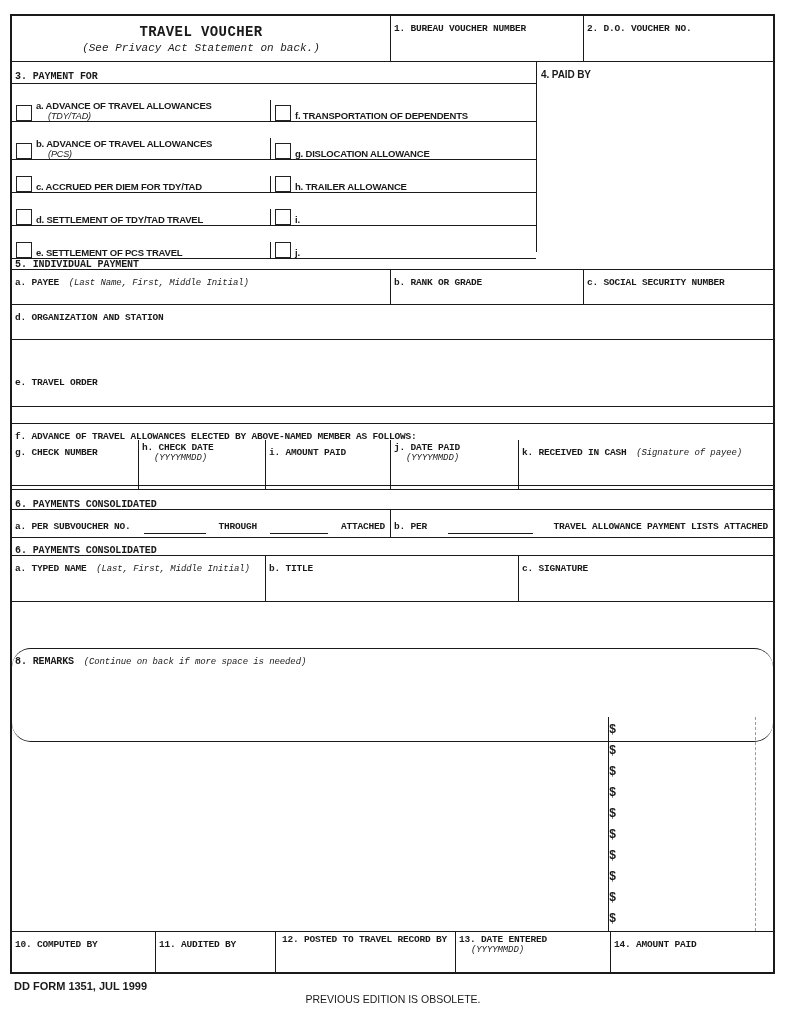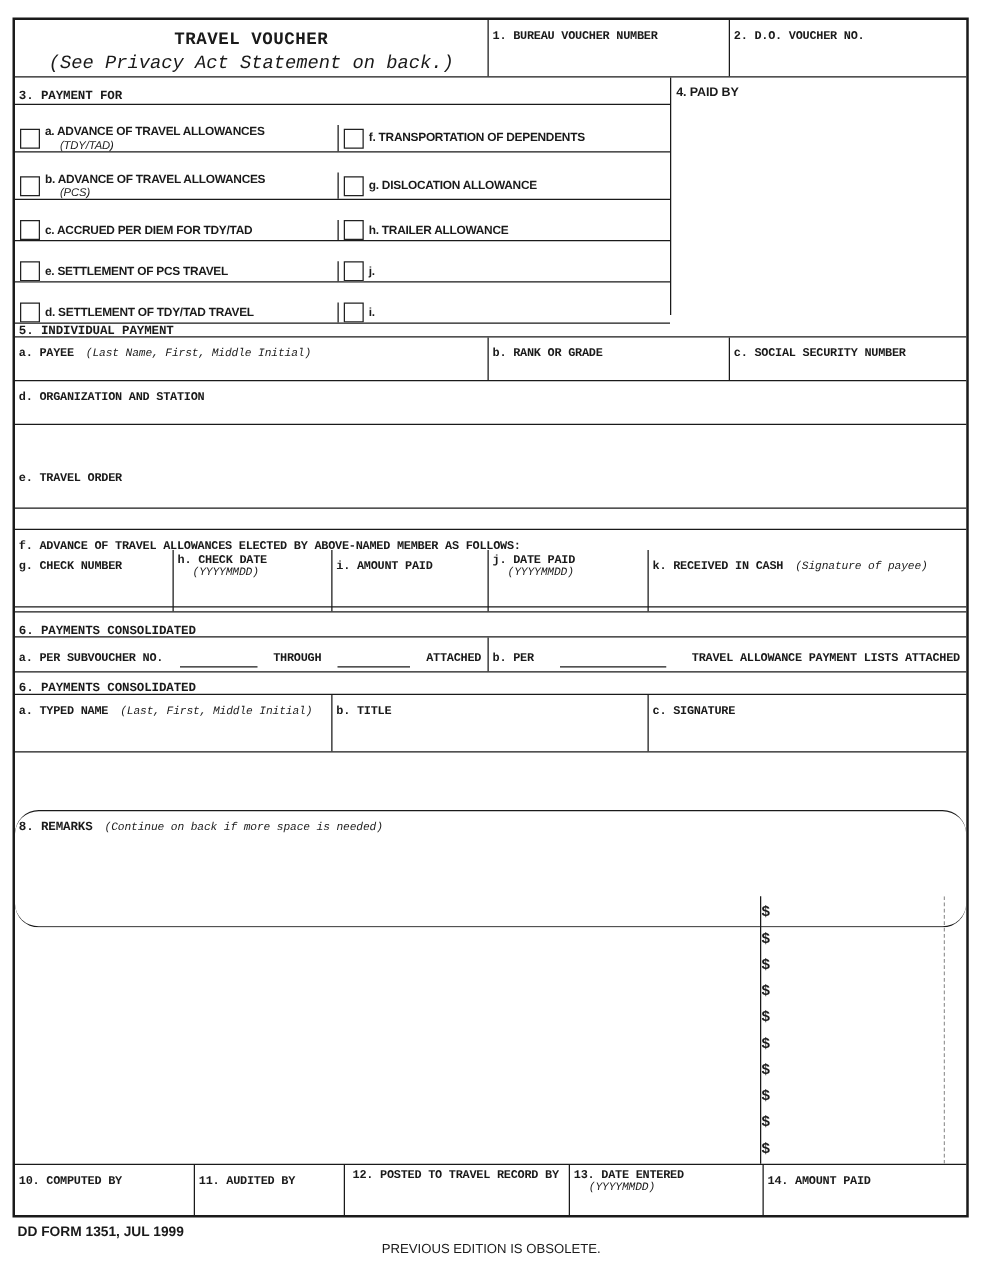--- a/index.html
+++ b/index.html
@@ -12,26 +12,26 @@
   .tt{ border-top:1px solid var(--line);margin-top:46px; }
   .cell{ position:relative; padding:2px 3px; overflow:hidden;font-family:Liberation Mono, monospace; }
   .cell + .cell{ border-left:1px solid var(--line); }
   .lbl{ font-size:9.5px; font-weight:bold; letter-spacing:-0.2px; line-height:11px; }
   .sec{ font-size:10px; font-weight:bold; letter-spacing:-0.1px; line-height:12px; }
   .hint{ font-size:9px; font-style:italic; font-weight:normal; letter-spacing:-0.1px; }
   .blk{ display:block; }
   .ind{ padding-left:12px; }
   .title-cell{ text-align:center; padding-top:8px; }
   .form-title{ font-size:14px; font-weight:bold; letter-spacing:0.4px; }
-  .form-subtitle{ font-size:15px; font-style:italic; margin-top:2px; }
+  .form-subtitle{ font-size:11px; font-style:italic; margin-top:2px; }
   
   .cbarea{ position:absolute; left:0; top:68px; width:524px; height:168px;
     display:flex; flex-direction:column; }
   .cbrow{ flex:1; display:flex; border-bottom:1px solid var(--line); }
-  .cbcell{ display:flex; align-items:center; padding-left:4px;margin-top:16px; }
+  .cbcell{ display:flex; align-items:flex-end; padding-left:4px;margin-top:16px; }
   .cbcell.lc{ width:259px; border-right:1px solid var(--line); }
   .cbcell.rc{ flex:1; }
   .cb{ width:16px; height:16px; border:1.5px solid #222; background:#fff;
     flex-shrink:0; margin-right:4px; }
   .sec4{ position:absolute; left:524px; top:46px; width:237px; height:190px;
     border-left:1px solid var(--line); padding:2px 4px; }
   
   .flexline{ display:flex; align-items:flex-end; justify-content:space-between;
     padding:0 5px 5px 3px; }
   .blank{ display:inline-block; height:3px; border-bottom:1px solid var(--line);
@@ -109,35 +109,35 @@
         <span class="lbl">c. ACCRUED PER DIEM FOR TDY/TAD</span>
       </div>
       <div class="cbcell rc">
         <span class="cb"></span>
         <span class="lbl">h. TRAILER ALLOWANCE</span>
       </div>
     </div>
     <div class="cbrow">
       <div class="cbcell lc">
         <span class="cb"></span>
+        <span class="lbl">d. SETTLEMENT OF TDY/TAD TRAVEL</span>
+      </div>
+      <div class="cbcell rc">
+        <span class="cb"></span>
+        <span class="lbl">i.</span>
+      </div>
+    </div>
+    <div class="cbrow">
+      <div class="cbcell lc">
+        <span class="cb"></span>
         <span class="lbl">e. SETTLEMENT OF PCS TRAVEL</span>
       </div>
       <div class="cbcell rc">
         <span class="cb"></span>
         <span class="lbl">j.</span>
-      </div>
-    </div>
-    <div class="cbrow">
-      <div class="cbcell lc">
-        <span class="cb"></span>
-        <span class="lbl">d. SETTLEMENT OF TDY/TAD TRAVEL</span>
-      </div>
-      <div class="cbcell rc">
-        <span class="cb"></span>
-        <span class="lbl">i.</span>
       </div>
     </div>
   </div>
 
   <div class="r" style="top:236px; height:18px;">
     <div class="cell" style="flex:1;">
       <span class="sec">5. INDIVIDUAL PAYMENT</span>
     </div>
   </div>
 

